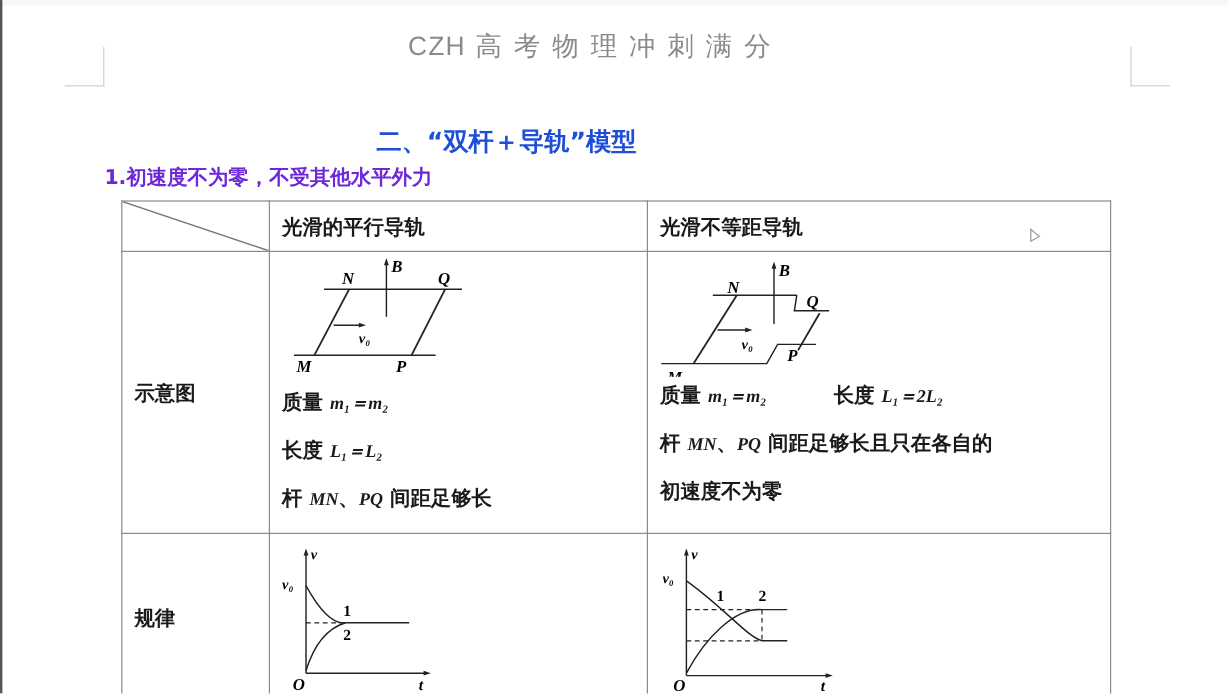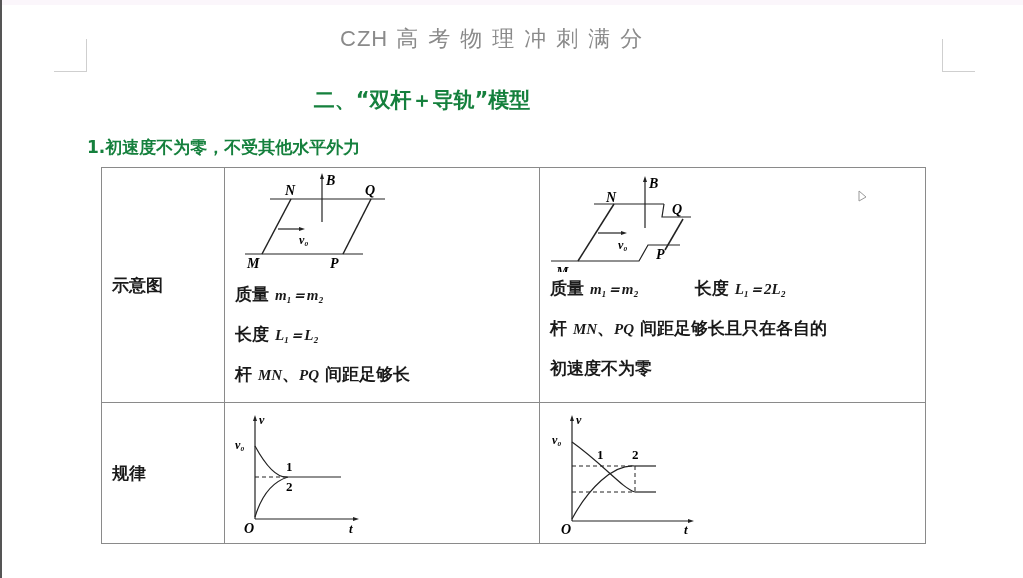--- a/index.html
+++ b/index.html
@@ -14,25 +14,25 @@
   .corner { position:absolute; width:32px; height:32px; }
   .corner.tl { left:54px; top:39px; border-right:1px solid #cfcfcf; border-bottom:1px solid #cfcfcf; }
   .corner.tr { left:942px; top:39px; border-left:1px solid #cfcfcf; border-bottom:1px solid #cfcfcf; }
   .header-text {
     position:absolute; left:340px; top:24px; width:360px; height:30px;
     font-size:22px; color:#8a8a8a; font-weight:normal; letter-spacing:10px;
     font-family:"DejaVu Serif", serif; white-space:nowrap;
   }
   .header-text .brand { font-family:"Liberation Sans", sans-serif; letter-spacing:1px; margin-right:8px; }
   .title {
-    position:absolute; left:0; width:844px; top:86px; text-align:center;
-    font-size:21px; font-weight:bold; color:#15803d;
+    position:absolute; left:0; width:844px; top:104px; text-align:center;
+    font-size:21px; font-weight:bold; color:#1d4ed8;
   }
   .section {
-    position:absolute; left:87px; top:136px; font-size:17px; font-weight:bold; color:#15803d;
+    position:absolute; left:87px; top:136px; font-size:17px; font-weight:bold; color:#6d28d9;
   }
   table.grid {
     position:absolute; left:101px; top:167px; border-collapse:collapse;
     table-layout:fixed;
   }
   table.grid td {
     border:1.5px solid #8a8a8a; vertical-align:top; padding:0; font-size:17px; font-weight:bold;
   }
   .c0 { width:122px; }
   .c1 { width:314px; }
@@ -58,20 +58,35 @@
 
 <div class="header-text">
   <span class="brand">CZH</span><span>高考物理冲刺满分</span>
 </div>
 
 <div class="title">二、“双杆＋导轨”模型</div>
 <div class="section">1.初速度不为零，不受其他水平外力</div>
 
 <table class="grid">
   <tbody>
+      <tr class="hdr">
+    <td class="c0">
+      <div class="diag">
+        <svg width="122" height="41" style="position:absolute;left:0;top:0">
+              <line x1="0" y1="0" x2="122" y2="41" stroke="#777" stroke-width="1.2"></line>
+            </svg>
+      </div>
+    </td>
+    <td class="c1">
+          <span class="cell-text">光滑的平行导轨</span>
+        </td>
+    <td class="c2">
+          <span class="cell-text">光滑不等距导轨</span>
+        </td>
+  </tr>
 
   <tr class="r1">
     <td class="c0" style="vertical-align:middle">
       <span class="row-label">示意图</span>
     </td>
     <td class="c1">
       <svg width="180" height="100" style="display:block;margin:4px 0 0 10px">
         <line x1="35" y1="27" x2="150" y2="27" stroke="#222" stroke-width="1.2"></line>
         <line x1="10" y1="82" x2="128" y2="82" stroke="#222" stroke-width="1.2"></line>
         <line x1="56" y1="27" x2="27" y2="82" stroke="#222" stroke-width="1.5"></line>

